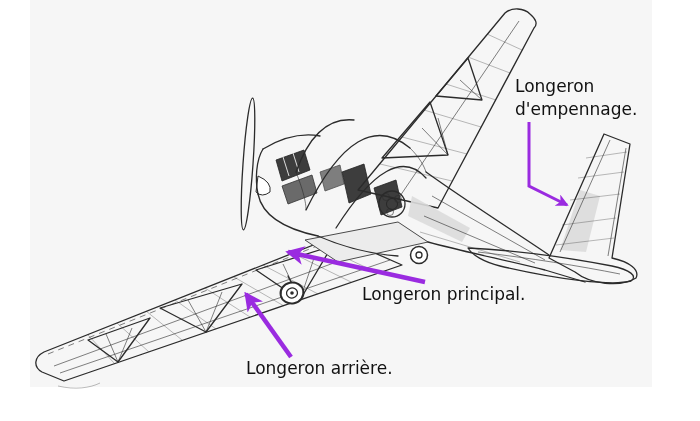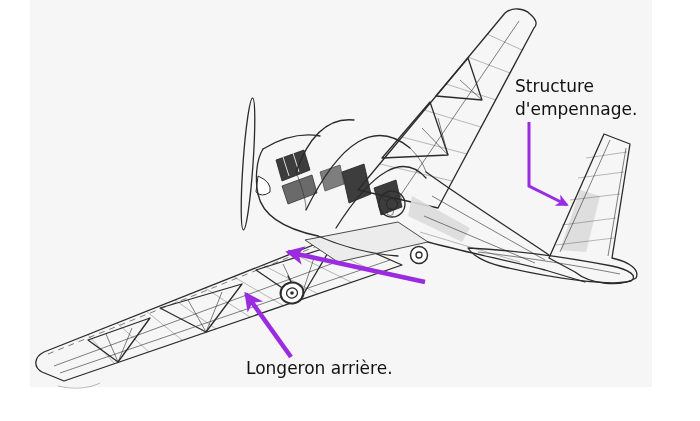--- a/index.html
+++ b/index.html
@@ -151,18 +151,19 @@
       <circle cx="292" cy="293" r="1.8" fill="#2b2b2b"></circle>
     </g>
 
     <g>
       <polyline class="arrow" points="529,122 529,186 567,205" stroke-width="3" marker-end="url(#arr)"></polyline>
       <line class="arrow" x1="425" y1="282" x2="288" y2="252" stroke-width="4.5" marker-end="url(#arr)"></line>
       <line class="arrow" x1="291" y1="357" x2="246" y2="294" stroke-width="4.5" marker-end="url(#arr)"></line>
     </g>
   </svg>
 
-  <div class="label wrap" style="left:515px; top:75px;">Structure d'empennage.</div>
+  <div class="label wrap" style="left:515px; top:75px;">Longeron d'empennage.</div>
 
+  <div class="label" style="left:362px; top:283px;">Longeron principal.</div>
 
   <div class="label" style="left:222px; top:357px;margin-left:24px;">Longeron arrière.</div>
 
 </div>
 
 </body></html>

